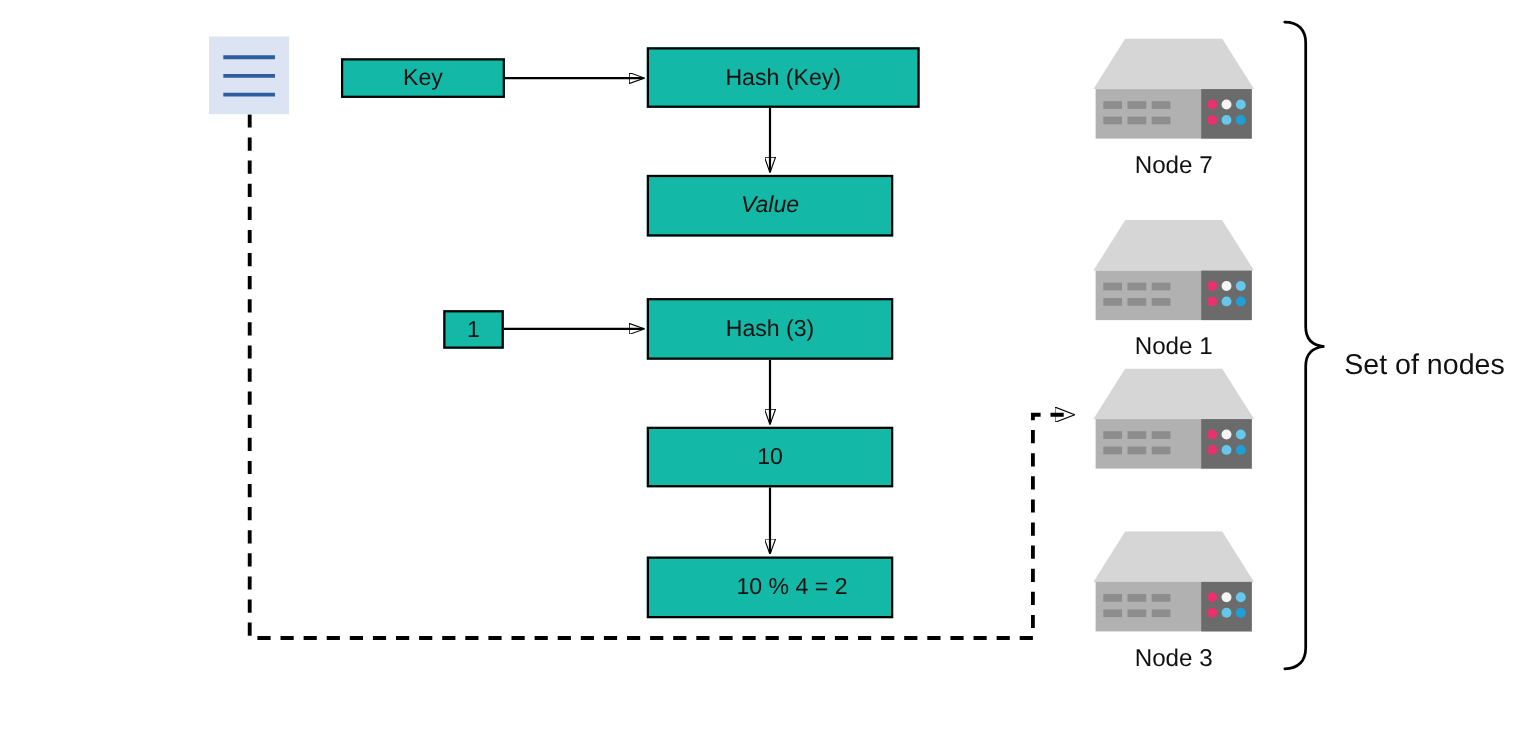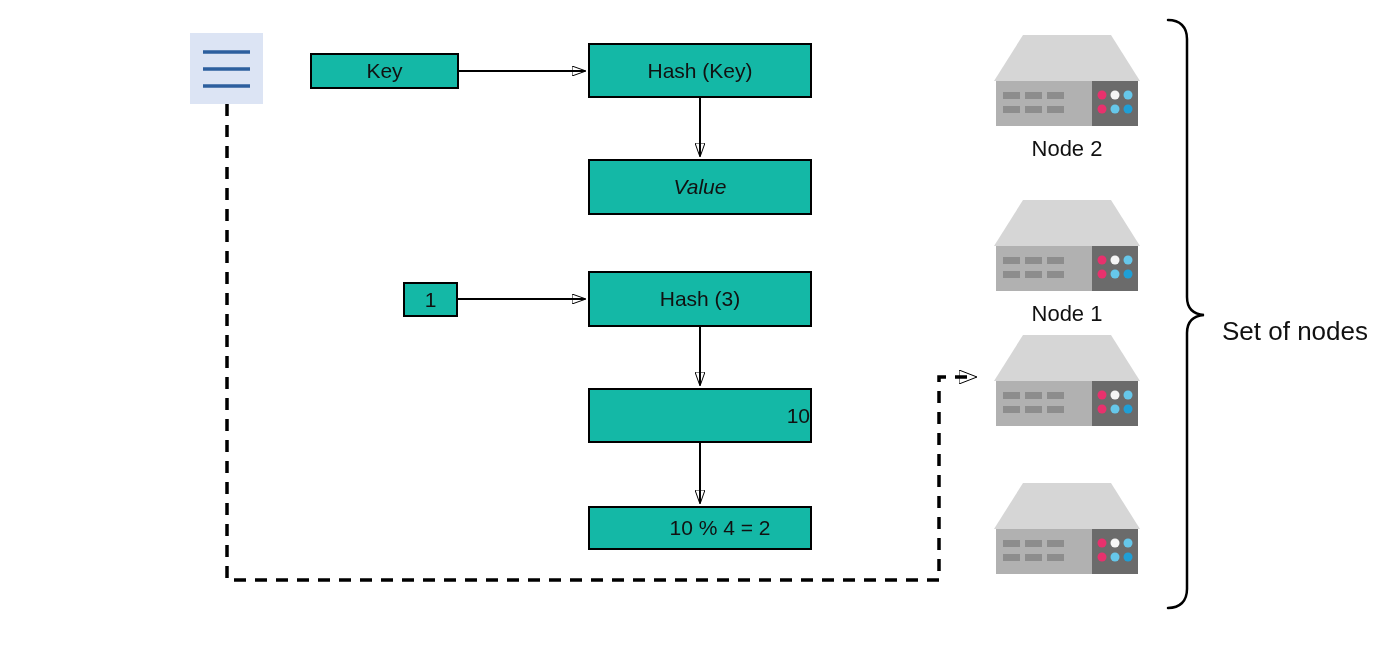--- a/index.html
+++ b/index.html
@@ -31,26 +31,26 @@
     box-sizing: border-box;
     background: #14b8a6;
     border: 2px solid #000000;
     display: flex;
     align-items: center;
     justify-content: center;
     font-size: 21px;
     white-space: nowrap;
   }
   #box-key      { left: 310px; top: 53px;  width: 149px; height: 36px; }
-  #box-hash-key { left: 588px; top: 43px;  width: 224px; height: 55px; }
+  #box-hash-key { left: 588px; top: 43px;  width: 248px; height: 55px; }
   #box-value    { left: 588px; top: 159px; width: 224px; height: 56px; font-style: italic; }
   #box-one      { left: 403px; top: 282px; width: 55px;  height: 35px; }
   #box-hash-one { left: 588px; top: 271px; width: 224px; height: 56px; }
-  #box-ten      { left: 588px; top: 388px; width: 224px; height: 55px; justify-content: flex-end; }
-  #box-mod      { left: 588px; top: 506px; width: 224px; height: 44px; padding-left: 40px; }
+  #box-ten      { left: 588px; top: 388px; width: 224px; height: 55px; }
+  #box-mod      { left: 588px; top: 506px; width: 224px; height: 56px; padding-left: 40px; }
 
   .menu-svg { position: absolute; left: 190px; top: 33px; }
   .menu-bg   { fill: var(--menu-bg, #dce4f4); }
   .menu-line { stroke: var(--menu-line, #2d5f9e); stroke-width: 3.5; }
 
   .node {
     position: absolute;
     left: 993px;
     width: 148px;
     text-align: center;
@@ -148,21 +148,21 @@
       </g>
       <g>
         <circle class="led-pink" cx="109" cy="60" r="4.5"></circle>
         <circle class="led-white" cx="122" cy="60" r="4.5"></circle>
         <circle class="led-cyan" cx="135" cy="60" r="4.5"></circle>
         <circle class="led-pink" cx="109" cy="74" r="4.5"></circle>
         <circle class="led-cyan" cx="122" cy="74" r="4.5"></circle>
         <circle class="led-blue" cx="135" cy="74" r="4.5"></circle>
       </g>
     </svg>
-    <div class="node-label">Node 2</div>
+    <div class="node-label">Node 7</div>
   </div>
 
   <div class="node" id="node-1">
     <svg viewBox="0 0 148 92" width="148" height="92">
       <polygon class="lid" points="30,0 118,0 147,46 1,46"></polygon>
       <rect class="face" x="3" y="46" width="142" height="45"></rect>
       <rect class="panel" x="99" y="46" width="46" height="45"></rect>
       <g>
         <rect class="slot" x="10" y="57" width="17" height="7"></rect>
         <rect class="slot" x="32" y="57" width="17" height="7"></rect>
@@ -222,17 +222,18 @@
       </g>
       <g>
         <circle class="led-pink" cx="109" cy="60" r="4.5"></circle>
         <circle class="led-white" cx="122" cy="60" r="4.5"></circle>
         <circle class="led-cyan" cx="135" cy="60" r="4.5"></circle>
         <circle class="led-pink" cx="109" cy="74" r="4.5"></circle>
         <circle class="led-cyan" cx="122" cy="74" r="4.5"></circle>
         <circle class="led-blue" cx="135" cy="74" r="4.5"></circle>
       </g>
     </svg>
+    <div class="node-label">Node 3</div>
   </div>
 
   <div class="brace-label">Set of nodes</div>
 
 </div>
 
 </body></html>

